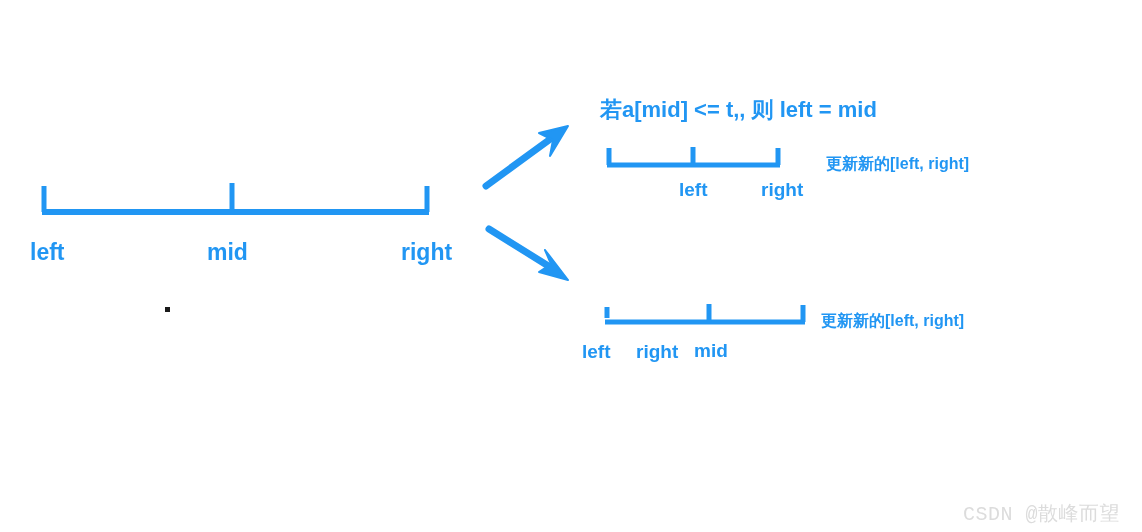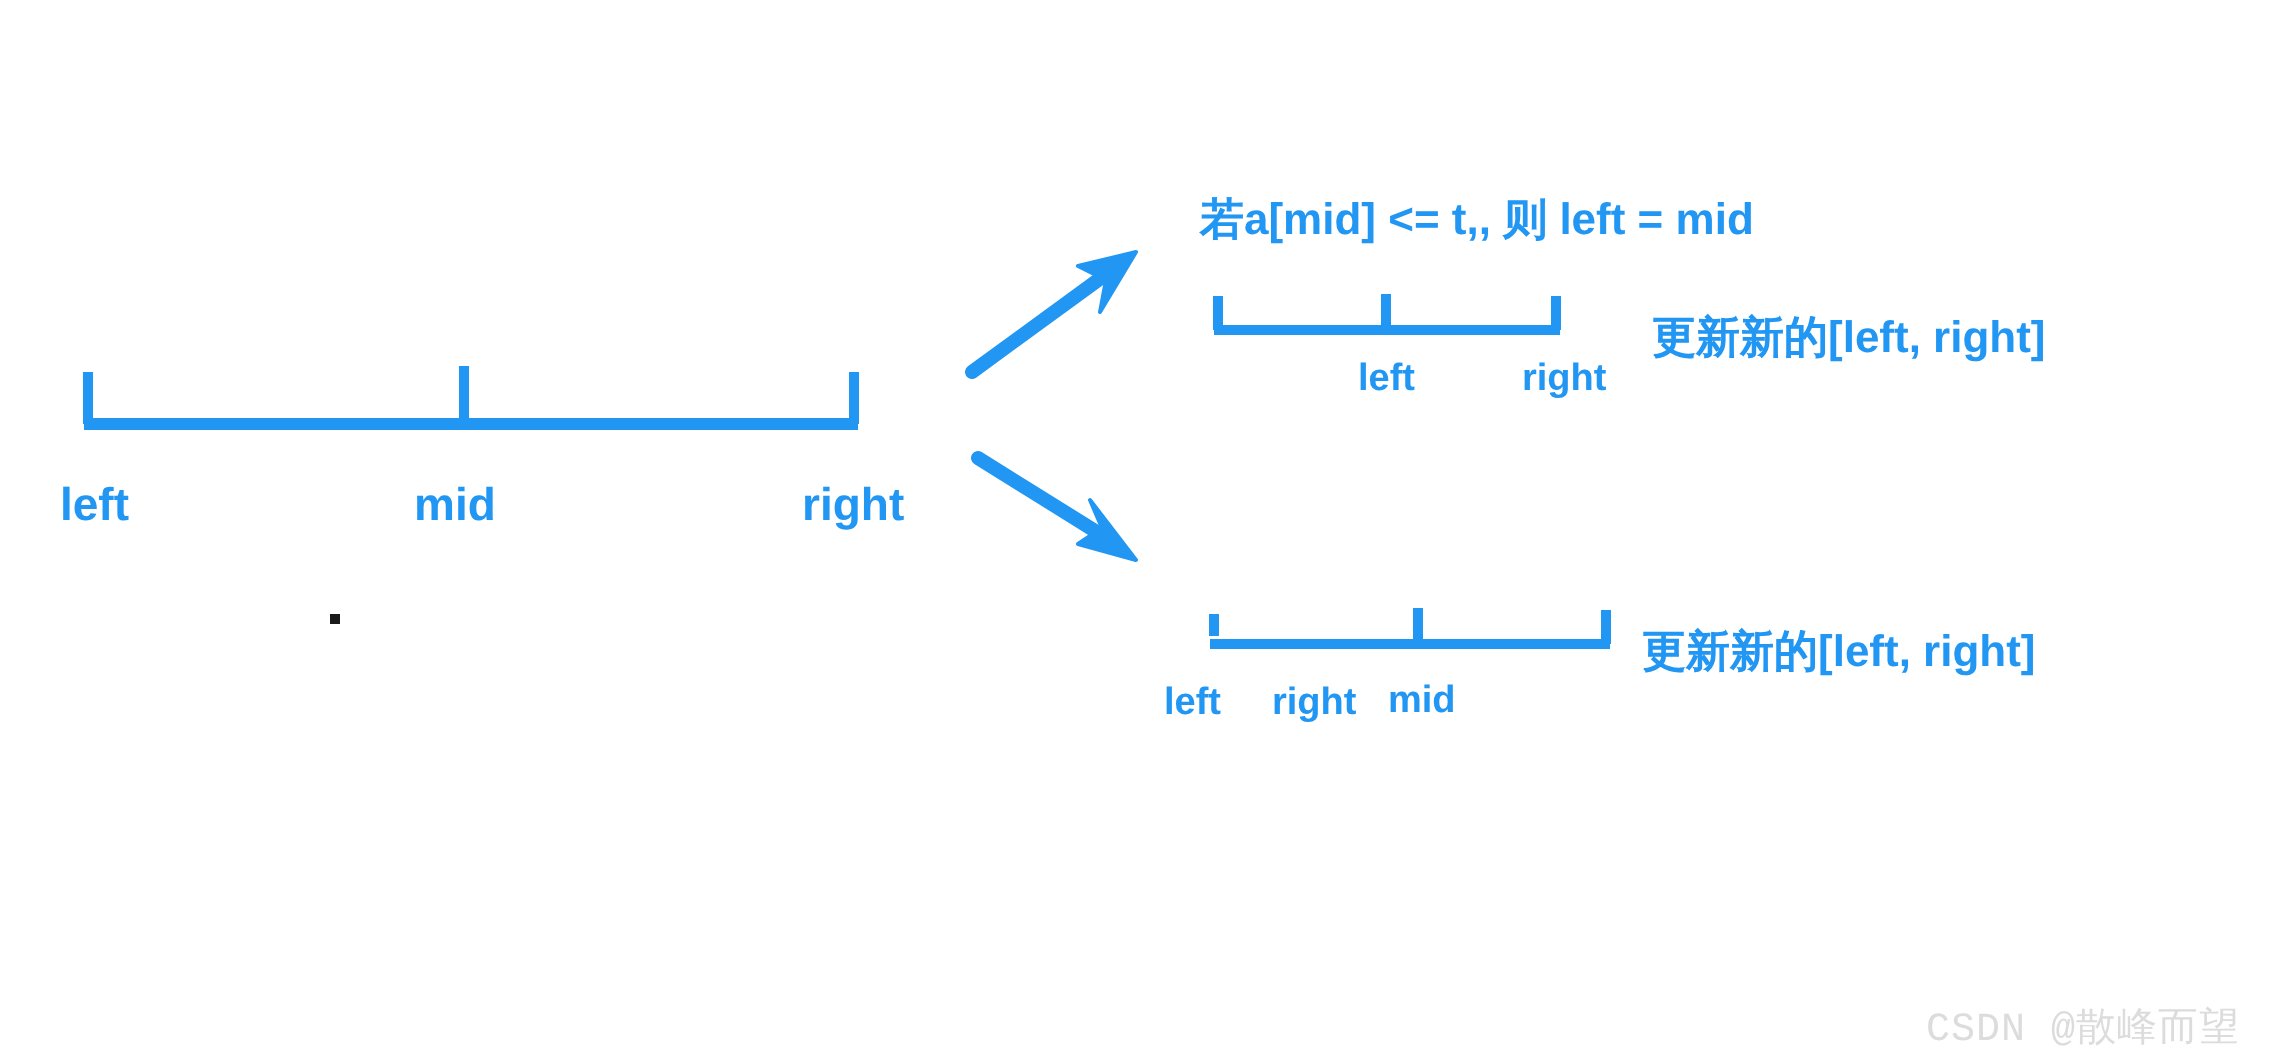--- a/index.html
+++ b/index.html
@@ -26,21 +26,21 @@
   .lbl {
     position: absolute;
     color: #2196f3;
     font-weight: bold;
     white-space: nowrap;
     font-family: "Liberation Sans", "DejaVu Sans", sans-serif;
   }
   .lbl-main      { font-size: 23px; }
   .lbl-sub       { font-size: 19px; }
   .lbl-cond      { font-size: 22px; }
-  .lbl-update    { font-size: 22px; }
+  .lbl-update    { font-size: 16px; }
   .watermark {
     position: absolute;
     color: #dcdcdc;
     font-size: 20px;
     letter-spacing: 0.5px;
     white-space: nowrap;
     font-family: Liberation Mono, monospace;
   }
   .dot {
     position: absolute;

